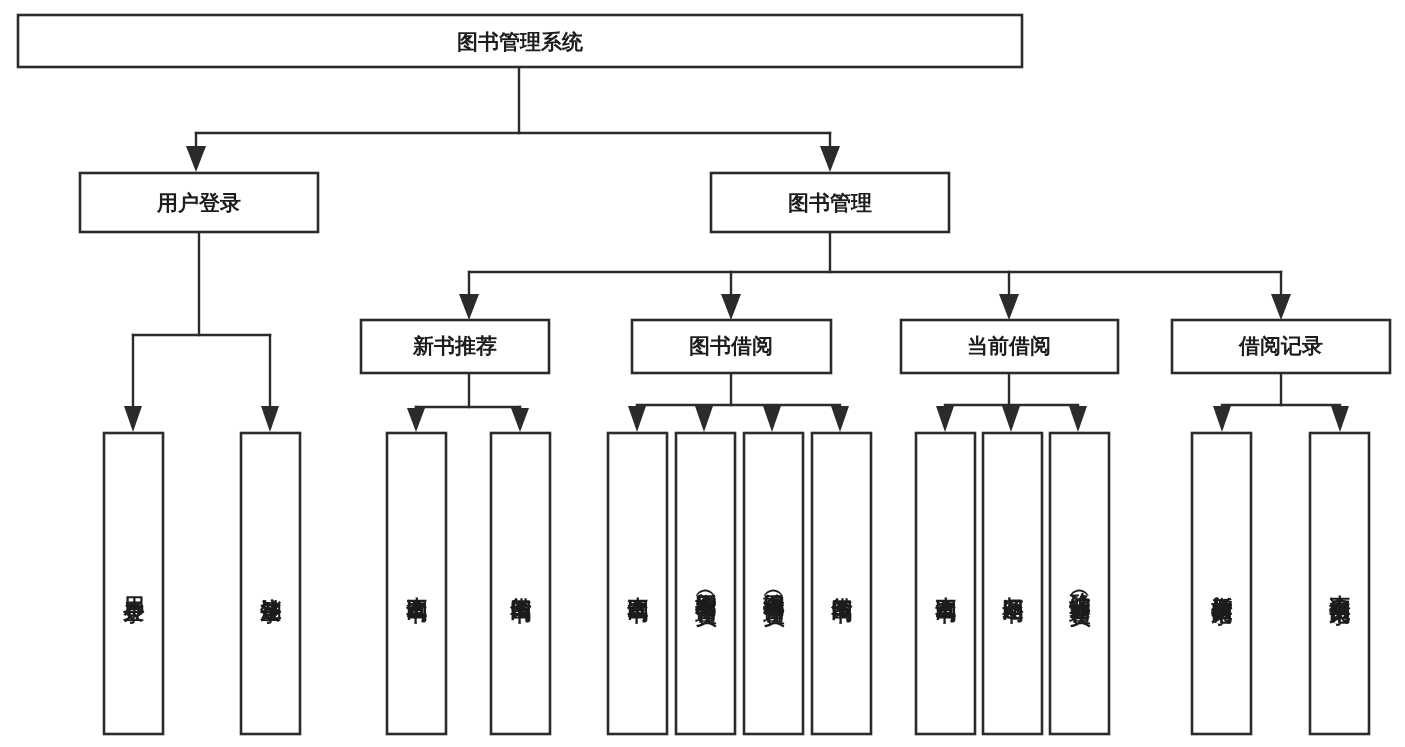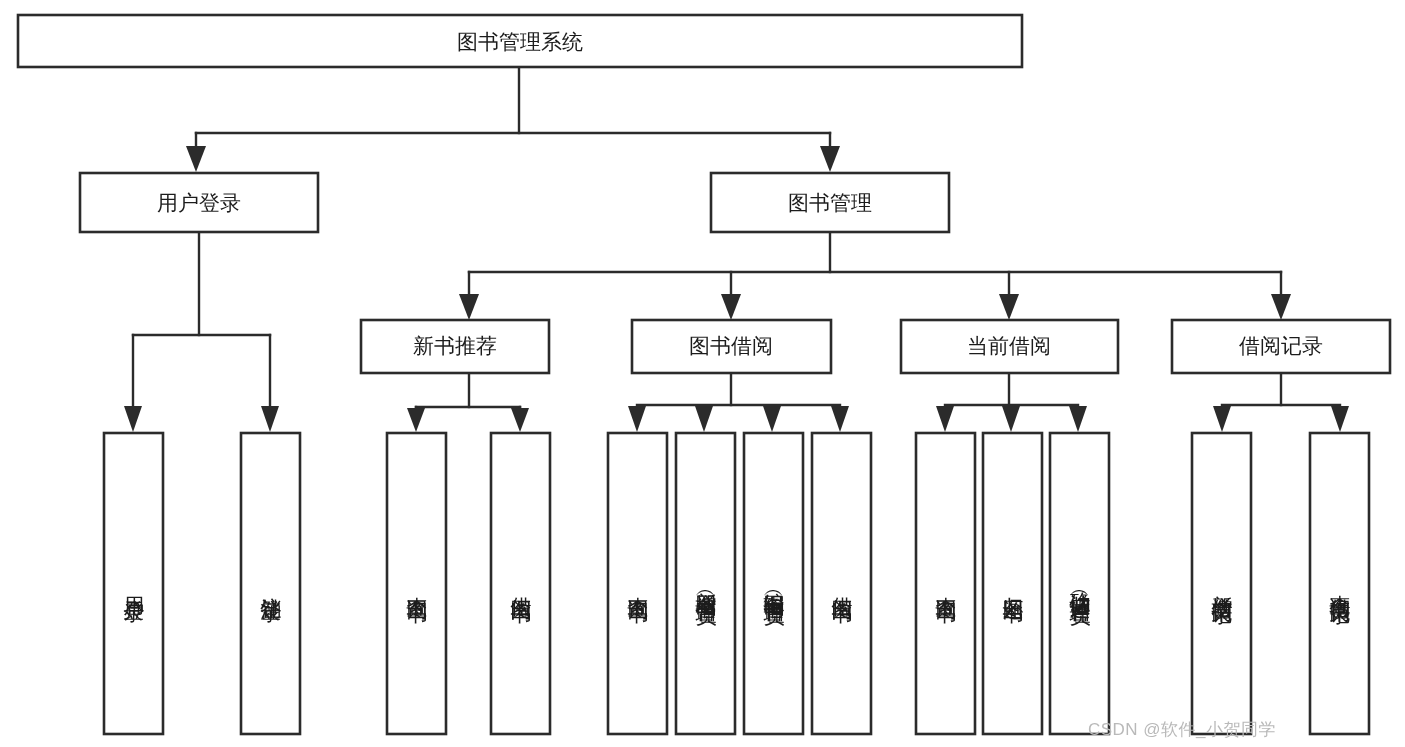--- a/index.html
+++ b/index.html
@@ -11,20 +11,21 @@
     width: 1405px;
     height: 747px;
     font-family: "Liberation Sans", "DejaVu Sans", sans-serif;
     overflow: hidden;
   }
   #diagram-root {
     position: relative;
     width: 1284px;
     height: 747px;
     background: #ffffff;
+    font-weight: bold;
   }
   svg#tree-svg {
     position: absolute;
     top: 0;
     left: 0;
     width: 1405px;
     height: 747px;
     display: block;
   }
   .node-box {
@@ -201,15 +202,14 @@
   <div class="vert-label-wrap" style="left:744px; top:433px; width:59px; height:301px;">编辑图书（管理员）</div>
   <div class="vert-label-wrap" style="left:812px; top:433px; width:59px; height:301px;">借阅图书</div>
 
   <div class="vert-label-wrap" style="left:916px; top:433px; width:59px; height:301px;">查询图书</div>
   <div class="vert-label-wrap" style="left:983px; top:433px; width:59px; height:301px;">归还图书</div>
   <div class="vert-label-wrap" style="left:1050px; top:433px; width:59px; height:301px;">确认归还（管理员）</div>
 
   <div class="vert-label-wrap" style="left:1192px; top:433px; width:59px; height:301px;">新增借阅记录</div>
   <div class="vert-label-wrap" style="left:1310px; top:433px; width:59px; height:301px;">查询借阅记录</div>
 
-  <div class="watermark">CSDN @软件_小贺同学</div>
 
 </div>
 
 </body></html>

